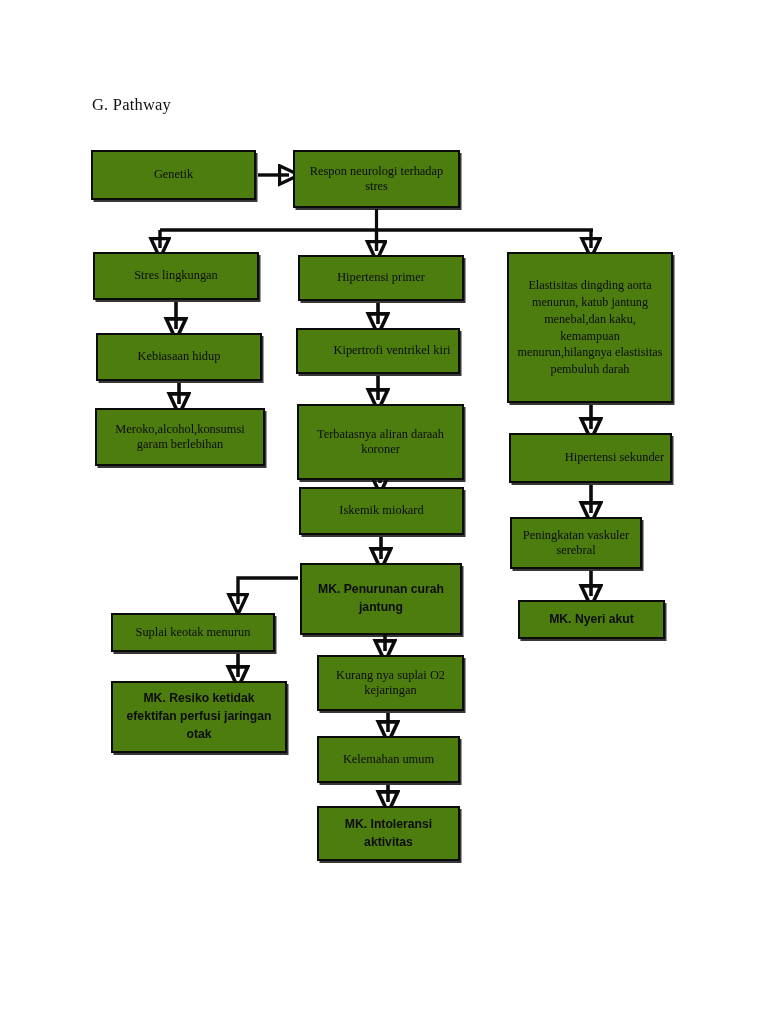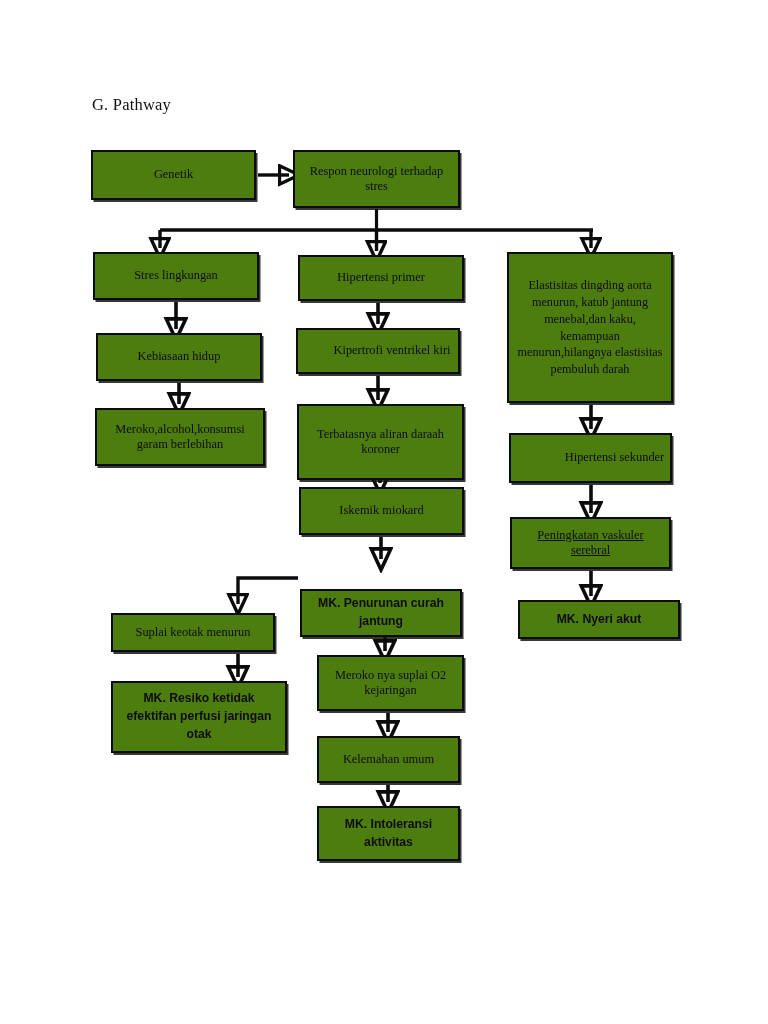--- a/index.html
+++ b/index.html
@@ -96,40 +96,40 @@
       </div>
       <div class="node serif" style="left: 509px; top: 433px; width: 163px; height: 50px; padding-left: 48px;">
         <span class="lbl">Hipertensi sekunder</span>
       </div>
       <div class="node serif" style="left: 95px; top: 408px; width: 170px; height: 58px;">
         <span class="lbl">Meroko,alcohol,konsumsi garam berlebihan</span>
       </div>
       <div class="node serif" style="left: 297px; top: 404px; width: 167px; height: 76px;">
         <span class="lbl">Terbatasnya aliran daraah koroner</span>
       </div>
-      <div class="node serif" style="left: 510px; top: 517px; width: 161px; height: 52px; text-decoration: underline;">
+      <div class="node serif" style="left: 510px; top: 517px; width: 132px; height: 52px;">
         <span class="lbl">Peningkatan vaskuler serebral</span>
       </div>
       <div class="node serif" style="left: 299px; top: 487px; width: 165px; height: 48px;">
         <span class="lbl">Iskemik miokard</span>
       </div>
-      <div class="node mk" style="left: 518px; top: 600px; width: 162px; height: 39px;">
+      <div class="node mk" style="left: 518px; top: 600px; width: 147px; height: 39px;">
         <span class="lbl">MK. Nyeri akut</span>
       </div>
-      <div class="node mk" style="left: 300px; top: 589px; width: 162px; height: 48px; justify-content: flex-end;">
+      <div class="node mk" style="left: 300px; top: 563px; width: 162px; height: 72px; justify-content: flex-end;">
         <span class="lbl">MK. Penurunan curah jantung</span>
       </div>
       <div class="node serif" style="left: 111px; top: 613px; width: 164px; height: 39px;">
         <span class="lbl">Suplai keotak menurun</span>
       </div>
       <div class="node mk" style="left: 111px; top: 681px; width: 176px; height: 72px;">
         <span class="lbl">MK. Resiko ketidak efektifan perfusi jaringan otak</span>
       </div>
       <div class="node serif" style="left: 317px; top: 655px; width: 147px; height: 56px;">
-        <span class="lbl">Meroko nya suplai O2 kejaringan</span>
+        <span class="lbl">Kurang nya suplai O2 kejaringan</span>
       </div>
       <div class="node serif" style="left: 317px; top: 736px; width: 143px; height: 47px;">
         <span class="lbl">Kelemahan umum</span>
       </div>
       <div class="node mk" style="left: 317px; top: 806px; width: 143px; height: 55px;">
         <span class="lbl">MK. Intoleransi aktivitas</span>
       </div>
     </div>
 </div>
 

